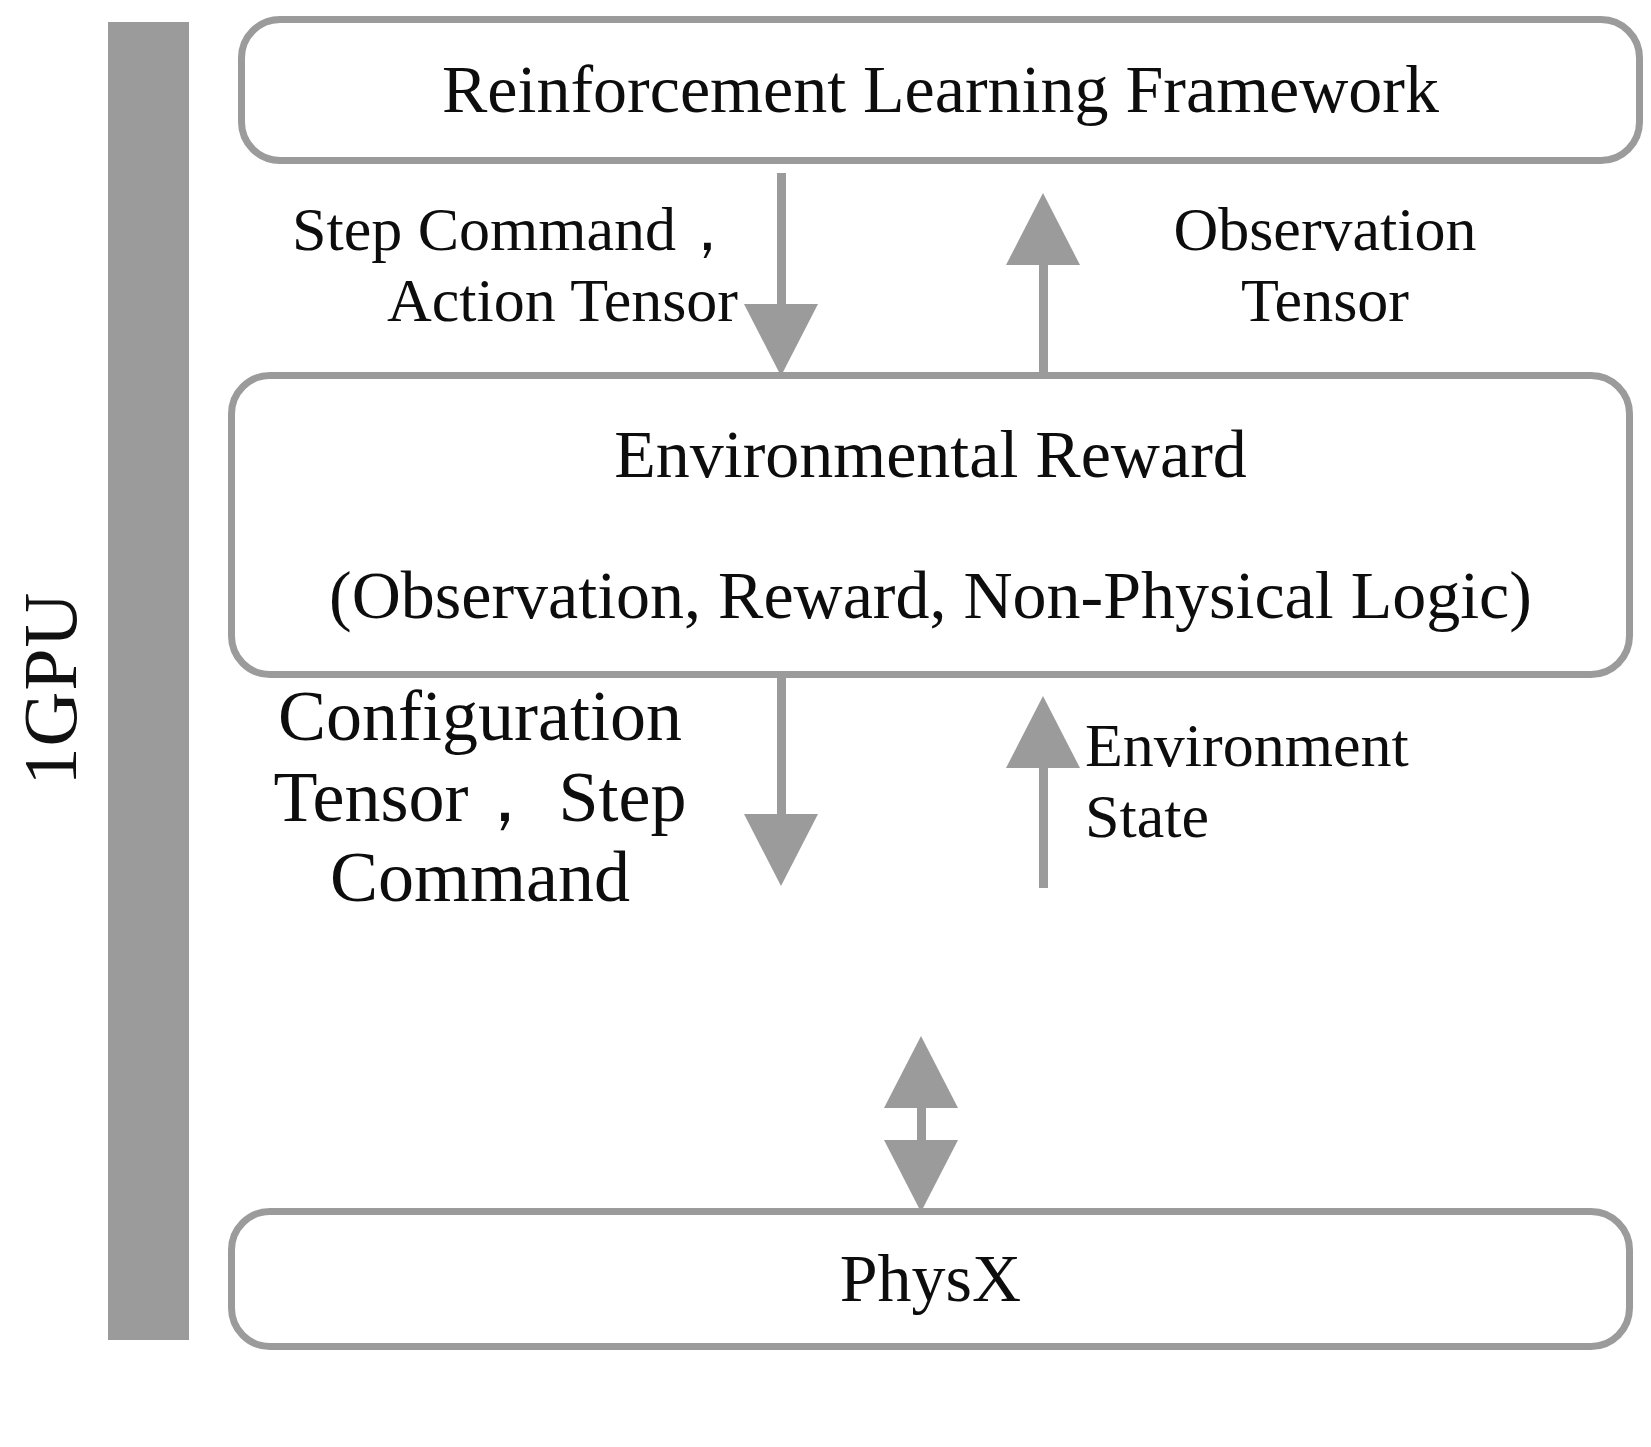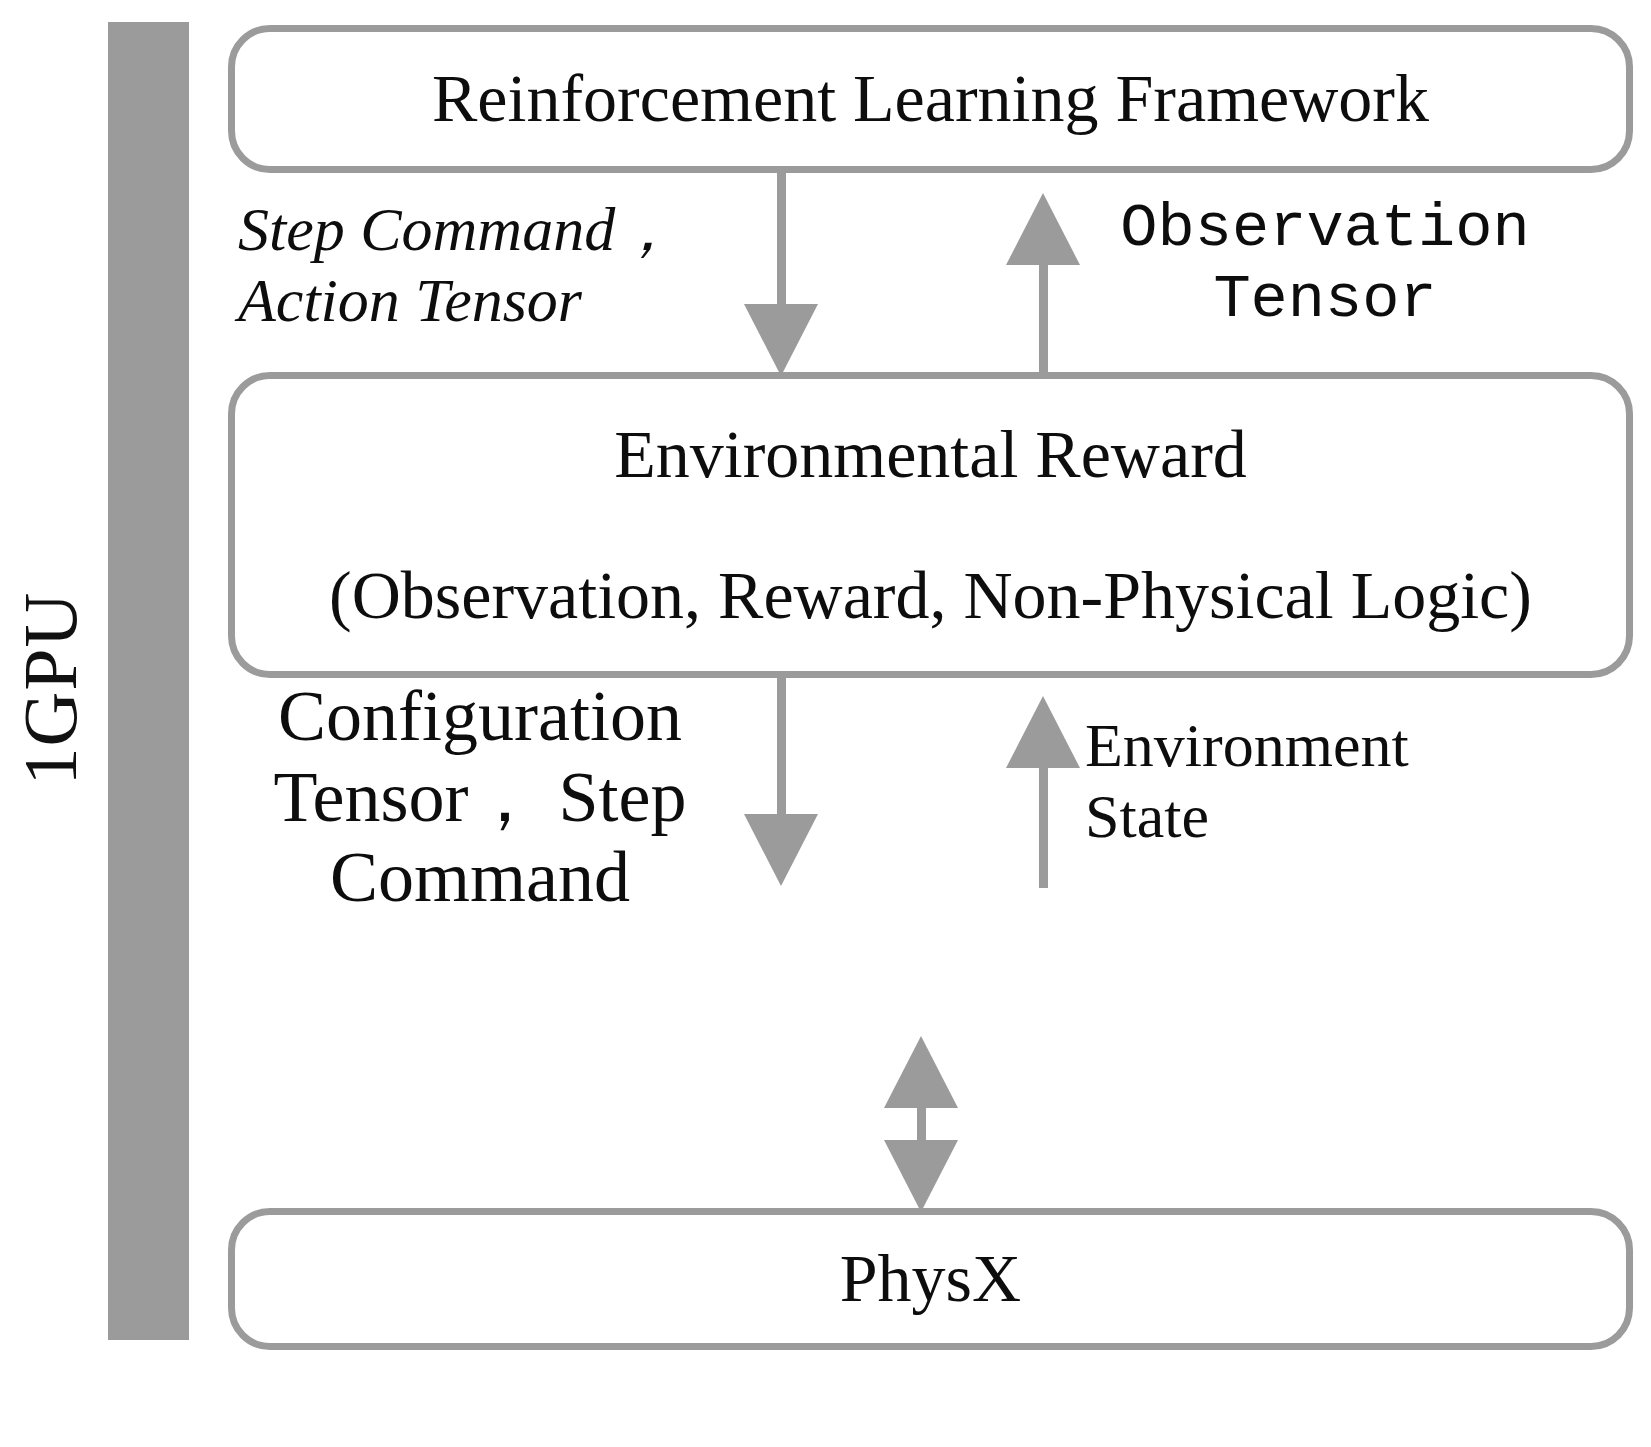--- a/index.html
+++ b/index.html
@@ -58,21 +58,21 @@
   }
   .node .line {
     font-size: 68px;
     line-height: 1.08;
     white-space: nowrap;
   }
   .node .line.sub {
     margin-top: 68px;
   }
 
-  #node-rl       { top: 25px;   height: 148px; }
+  #node-rl       { top: 16px;   height: 148px; margin-left: 10px; }
   #node-envlogic { top: 372px;  height: 306px; }
   #node-isaac    { top: 882px;  height: 150px; }
   #node-physx    { top: 1208px; height: 142px; }
 
   
   .arrow { position: absolute; }
   .arrow .shaft {
     position: absolute;
     left: 50%;
     width: 9px;
@@ -122,22 +122,22 @@
   #arrow-physx-link .head.down { top: 108px; }
 
   
   .edge-label {
     position: absolute;
     font-size: 62px;
     line-height: 1.14;
     color: #0d0d0d;
     white-space: pre-line;
   }
-  #label-step-action   { left: 238px;  top: 194px; text-align: left; width: 500px; font-style: italic; }
-  #label-observation   { left: 1090px; top: 194px; text-align: center; width: 470px; font-family: Liberation Mono, monospace; }
+  #label-step-action   { left: 238px;  top: 194px; text-align: right; width: 500px; }
+  #label-observation   { left: 1090px; top: 194px; text-align: center; width: 470px; }
   #label-config-step   { left: 240px;  top: 676px; text-align: center; width: 480px; font-size: 72px; line-height: 1.12; }
   #label-env-state     { left: 1085px; top: 710px; text-align: left; width: 470px; }
 </style>
 </head>
 <body>
 
 <div id="canvas">
 
   <div class="gpu-bar"></div>
   <div class="gpu-label">1GPU</div>

